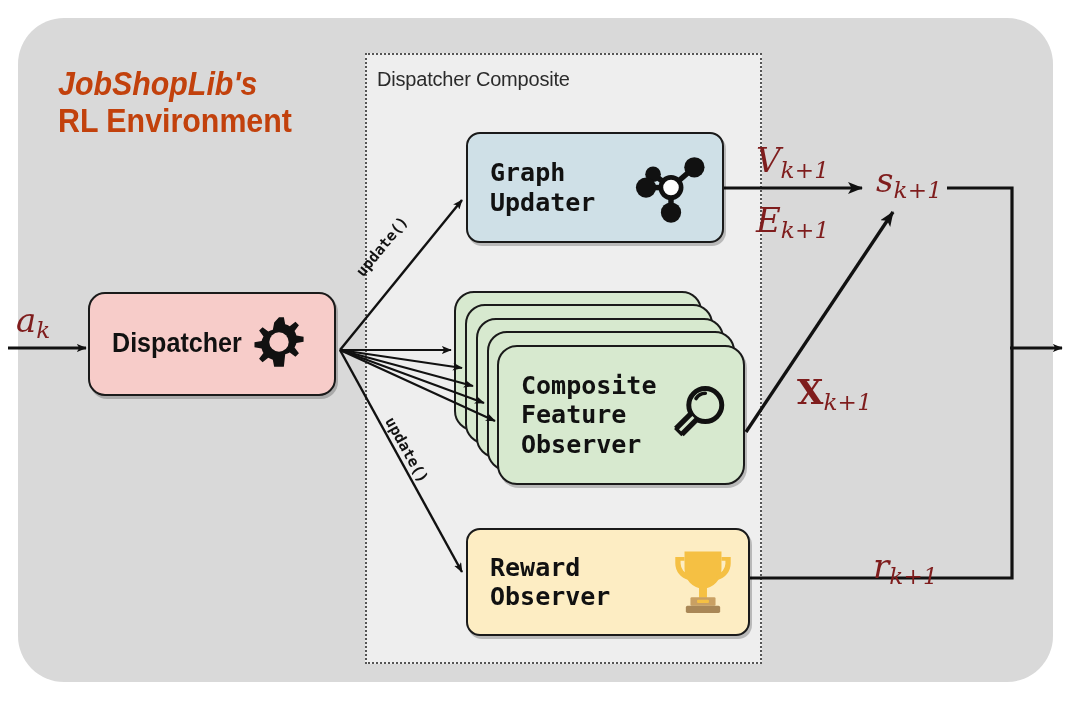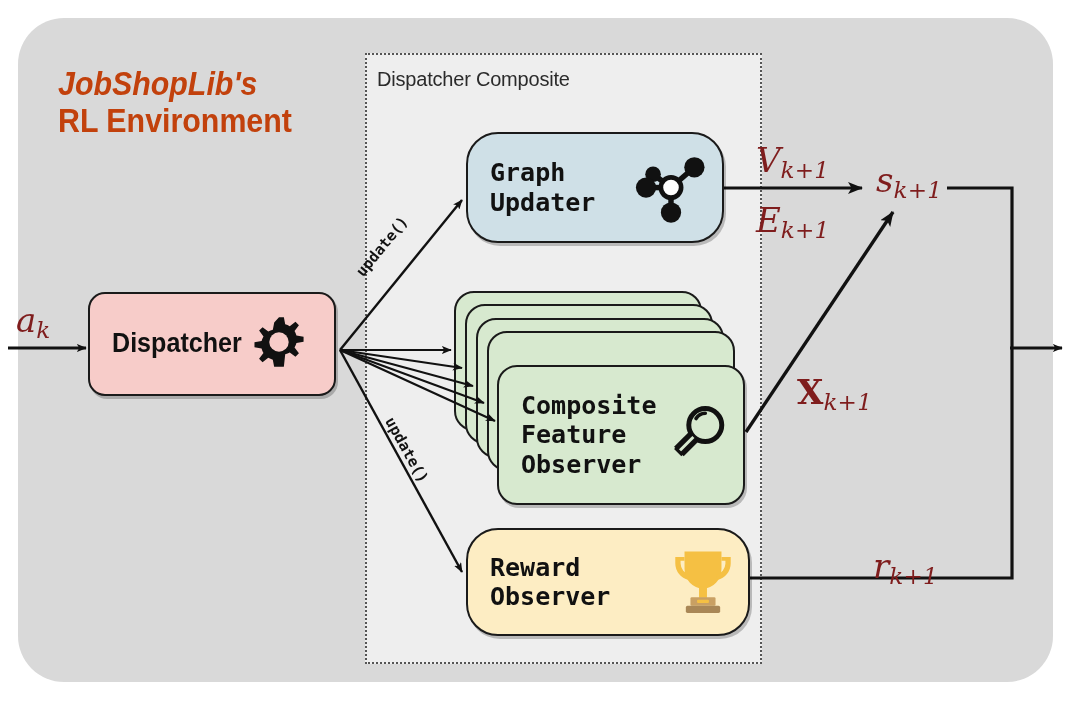--- a/index.html
+++ b/index.html
@@ -63,21 +63,21 @@
     font-weight: bold;
     font-family: "Liberation Sans Narrow", "Liberation Sans", sans-serif;
     transform: scaleX(0.92);
     transform-origin: left center;
   }
   
   .node {
     position: absolute;
     box-sizing: border-box;
     border: 2.2px solid #1a1a1a;
-    border-radius: 32px;
+    border-radius: 14px;
     display: flex;
     align-items: center;
     box-shadow: 2px 3px 0 rgba(0,0,0,0.22);
   }
   .node-label {
     font-family: "DejaVu Sans Mono", "Liberation Mono", monospace;
     font-size: 25px;
     font-weight: bold;
     color: #111;
     line-height: 1.18;
@@ -115,21 +115,20 @@
     border-radius: 20px;
     background: #d7e9cf;
   }
   .composite-front {
     left: 497px; top: 345px;
     width: 248px; height: 140px;
     background: #d7e9cf;
     border-radius: 20px;
     padding: 0 10px 0 22px;
     justify-content: space-between;
-    margin-top: 20px;
   }
   
   .reward {
     left: 466px; top: 528px;
     width: 284px; height: 108px;
     background: #fdedc3;
     padding: 0 12px 0 22px;
     justify-content: space-between;
   }
   

